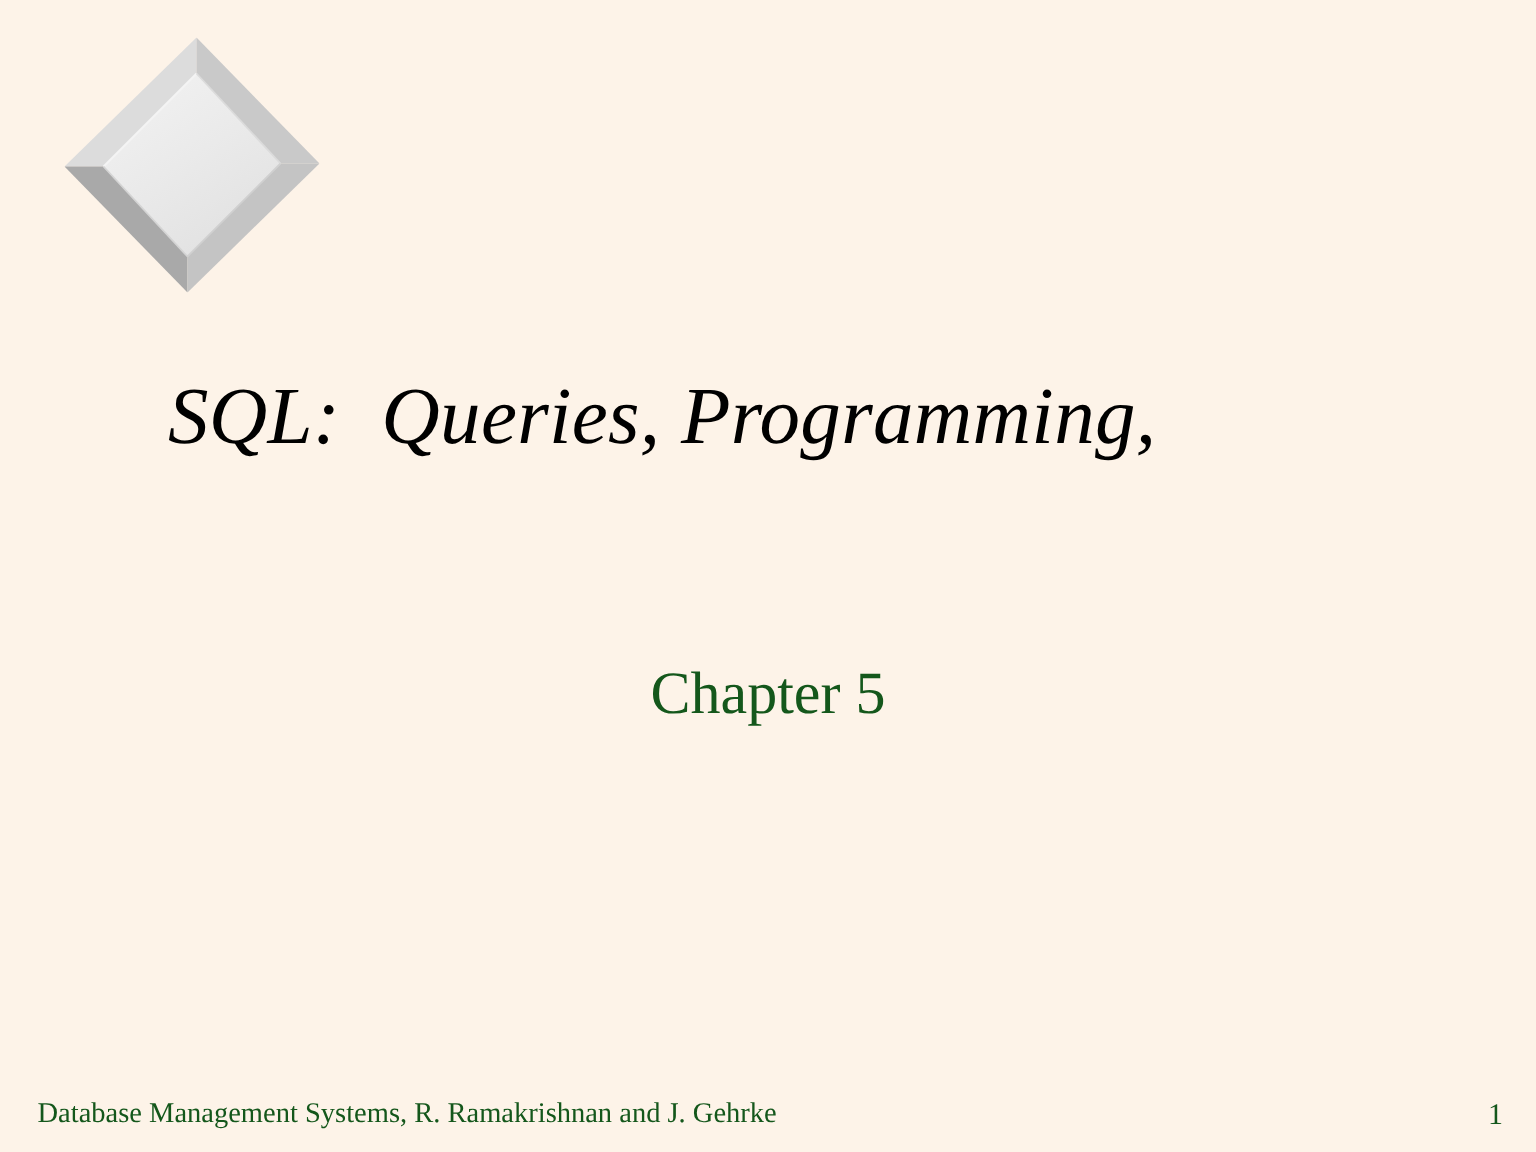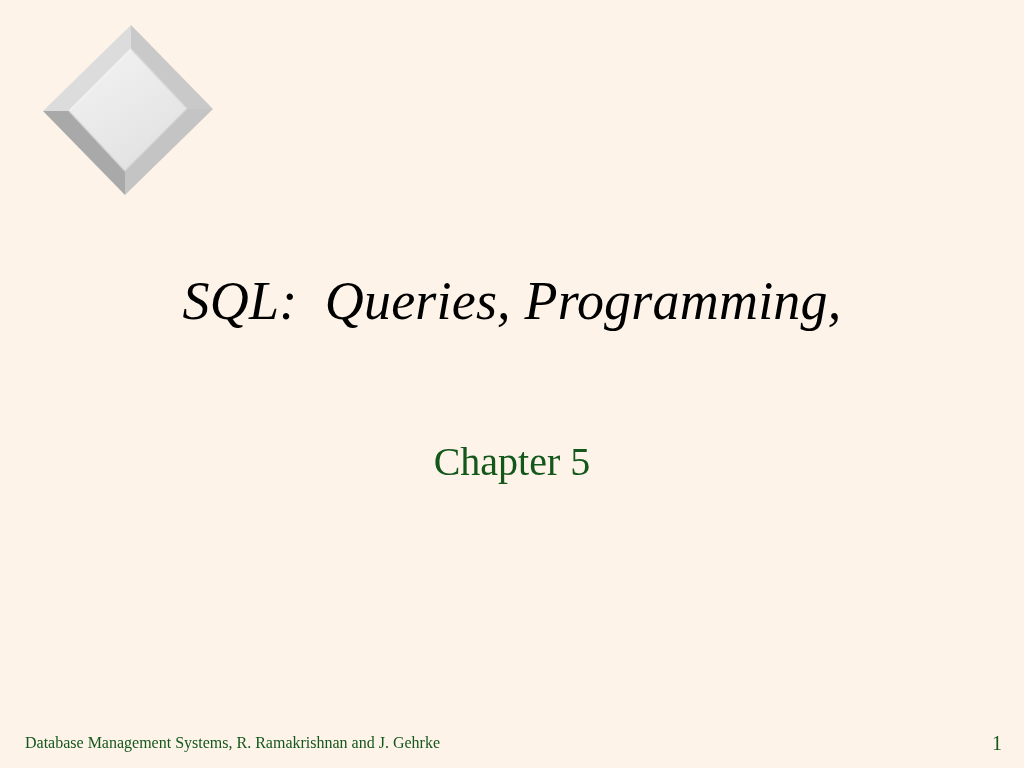--- a/index.html
+++ b/index.html
@@ -32,22 +32,21 @@
     width: 170px;
     height: 170px;
   }
 
   
   #title-block {
     position: absolute;
     left: 112px;
     top: 243px;
     width: 800px;
-    text-align: center;
-    margin-top: 24px;
+    text-align: left;
   }
   .title-line {
     font-family: "Liberation Serif", serif;
     font-style: italic;
     font-weight: normal;
     font-size: 54px;
     line-height: 68px;
     color: #000000;
     white-space: pre;
     letter-spacing: 0.2px;
@@ -75,21 +74,21 @@
     left: 0;
     top: 729px;
     width: 1024px;
     height: 32px;
   }
   #footer-credit {
     position: absolute;
     left: 25px;
     top: 0;
     font-family: "Liberation Serif", serif;
-    font-size: 16px;
+    font-size: 19px;
     line-height: 28px;
     color: #14571B;
     white-space: nowrap;
   }
   #footer-pagenum {
     position: absolute;
     right: 22px;
     top: 0;
     font-family: "Liberation Serif", serif;
     font-size: 20px;

